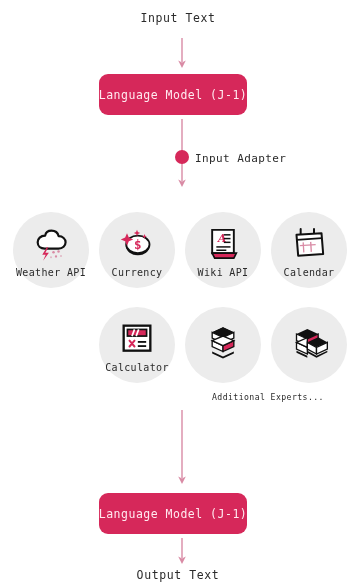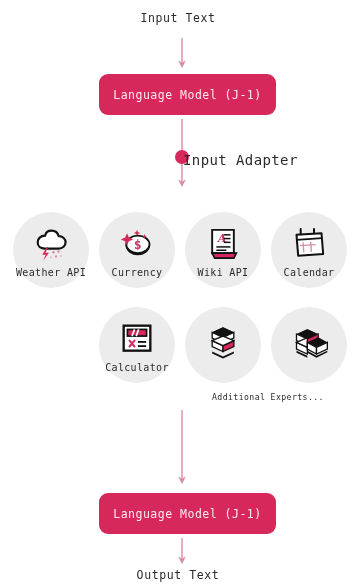--- a/index.html
+++ b/index.html
@@ -34,21 +34,21 @@
     color: #2b2b2b;
     white-space: nowrap;
   }
   #input-text-label { top: 11px; }
   #output-text-label { top: 568px; }
 
   
   .lm-box {
     position: absolute;
     left: 99px;
-    width: 177px;
+    width: 148px;
     height: 41px;
     background: #d6285a;
     border-radius: 9px;
     display: flex;
     align-items: center;
     justify-content: center;
   }
   #lm-box-top { top: 74px; }
   #lm-box-bottom { top: 493px; }
   .lm-box-label {
@@ -68,23 +68,23 @@
     position: absolute;
     left: 175px;
     top: 150px;
     width: 14px;
     height: 14px;
     border-radius: 50%;
     background: #d6285a;
   }
   .adapter-label {
     position: absolute;
-    left: 183px;
+    left: 195px;
     top: 152px;
-    font-size: 14px;
+    font-size: 11px;
     letter-spacing: 0.4px;
     color: #2b2b2b;
     white-space: nowrap;
   }
 
   
   .expert {
     position: absolute;
     width: 76px;
     height: 76px;

